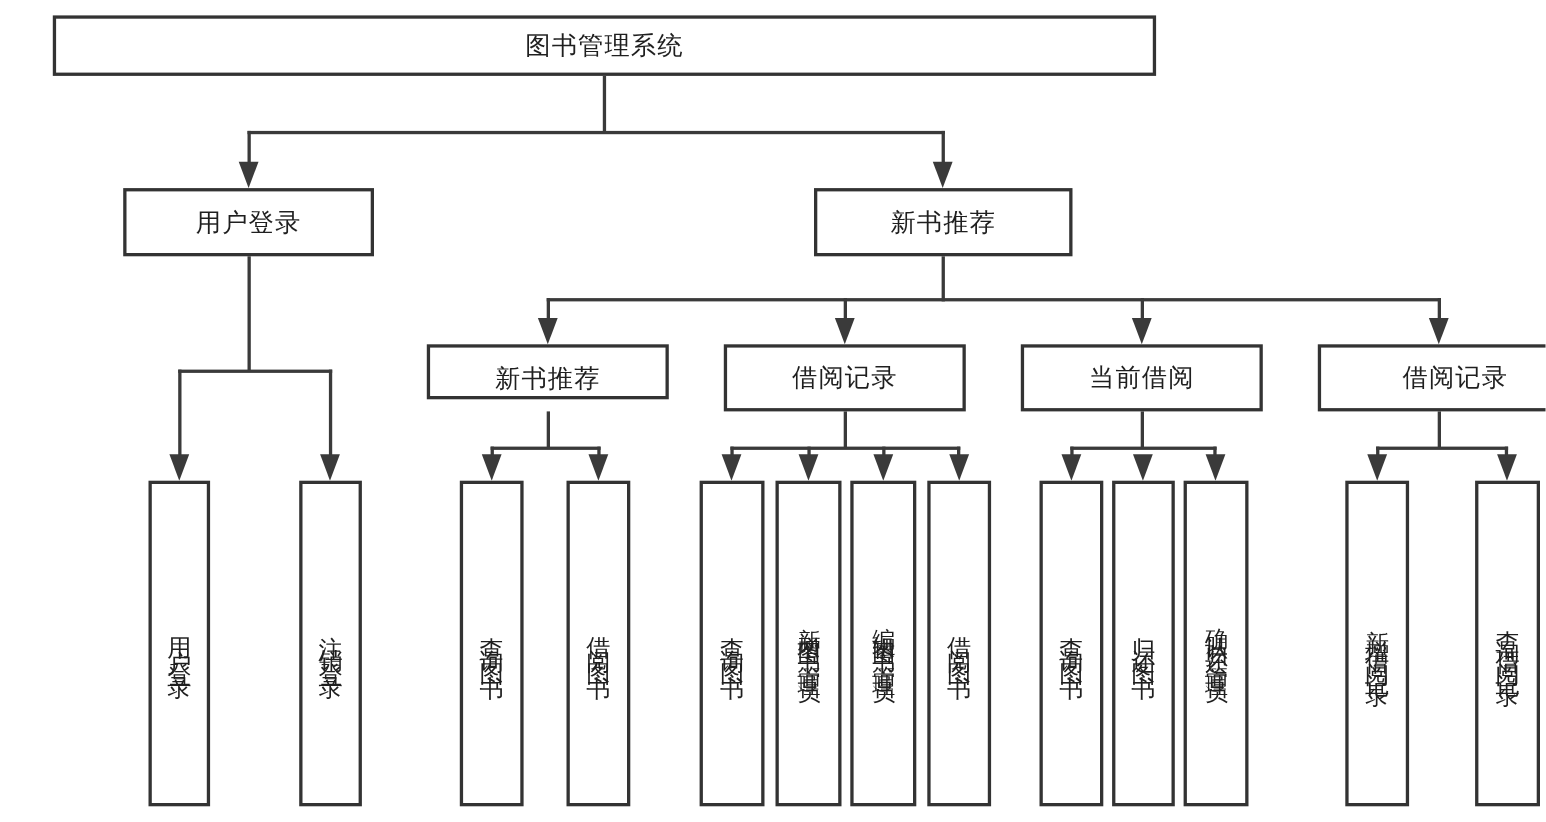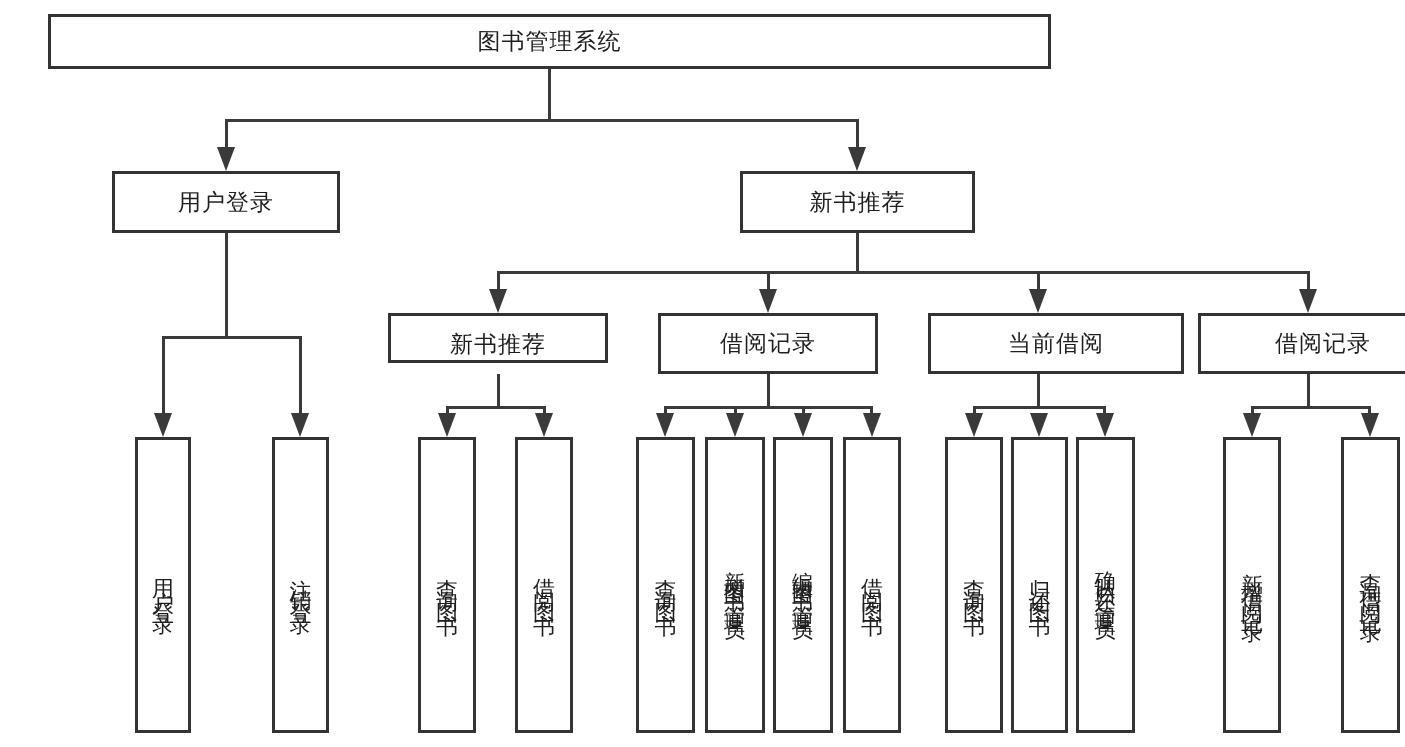--- a/index.html
+++ b/index.html
@@ -106,21 +106,21 @@
   <div class="arrow" style="left:731px;  top:289px;"></div>
   <div class="arrow" style="left:1001px; top:289px;"></div>
   <div class="arrow" style="left:1271px; top:289px;"></div>
 
   <div class="node" style="left:360px; top:313px; width:220px; height:50px;align-items:flex-end;">
     <span class="hlabel">新书推荐</span>
   </div>
   <div class="node" style="left:630px; top:313px; width:220px; height:61px;">
     <span class="hlabel">借阅记录</span>
   </div>
-  <div class="node" style="left:900px; top:313px; width:256px; height:61px;">
+  <div class="node" style="left:900px; top:313px; width:220px; height:61px;">
     <span class="hlabel">当前借阅</span>
   </div>
   <div class="node" style="left:1170px; top:313px; width:220px; height:61px;padding-left:30px;">
     <span class="hlabel">借阅记录</span>
   </div>
 
   <div class="vline" style="left:469px; top:374px; height:34px;"></div>
   <div class="hline" style="left:418px; top:406px; width:100px;"></div>
   <div class="vline" style="left:418px; top:406px; height:10px;"></div>
   <div class="vline" style="left:515px; top:406px; height:10px;"></div>

